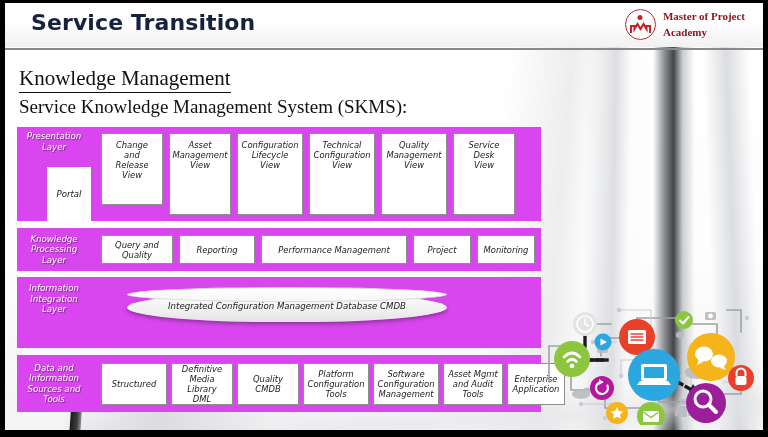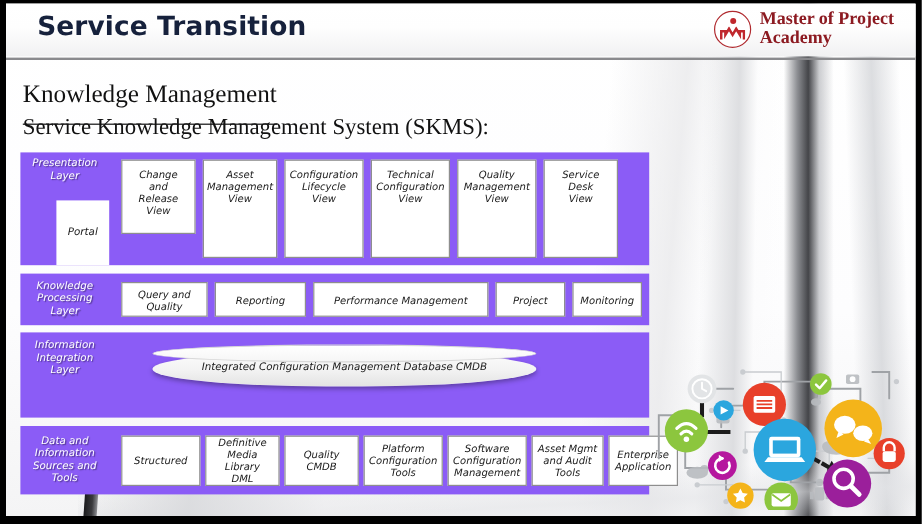--- a/index.html
+++ b/index.html
@@ -72,48 +72,48 @@
   }
   #logo-mark .dot{
     position:absolute;left:50%;top:5px;width:5px;height:5px;border-radius:50%;
     background:#c0272d;transform:translateX(-50%);
   }
   #logo-mark .body{
     position:absolute;left:4px;top:12px;width:21px;height:12px;
   }
   #logo-text{
     font-family:"Liberation Serif", serif;
-    color:#8c1a21;font-size:15px;line-height:15.5px;font-weight:bold;
+    color:#8c1a21;font-size:11px;line-height:15.5px;font-weight:bold;
     white-space:nowrap;
   }
   #logo-text .l2{display:block;}
 
   
   #h-km{
     position:absolute;left:14px;top:63px;
     font-family:"Liberation Serif", serif;
     font-size:21px;color:#111;
     border-bottom:1.6px solid #111;
-    padding-bottom:12px;
+    padding-bottom:1px;
     display:inline-block;
   }
   #h-skms{
     position:absolute;left:14px;top:93px;
     font-family:"Liberation Serif", serif;
     font-size:19px;color:#111;
     white-space:nowrap;
   }
 
   
   #diagram{
     position:absolute;left:12px;top:124px;width:524px;height:285px;
   }
   .band{
     position:absolute;left:0;
-    background:#8b5cf6;
+    background:#d946ef;
     box-sizing:border-box;
   }
   .band-label{
     position:absolute;left:0;top:0;
     color:#ffffff;
     font-family:"DejaVu Sans", sans-serif;
     font-style:italic;
     font-size:8.6px;line-height:10.5px;
     text-align:center;
     text-shadow:1px 1px 1px rgba(0,0,0,.45);
@@ -227,21 +227,21 @@
     <div id="h-km">Knowledge Management</div>
     <div id="h-skms">Service Knowledge Management System (SKMS):</div>
 
     <div id="diagram">
 
       <div class="band" id="band1">
         <div class="band-label" id="band1-label">Presentation
 Layer</div>
         <div id="portal">Portal</div>
 
-        <div class="wbox topalign" style="left:84px;top:6px;width:62px;height:62px;">Change
+        <div class="wbox topalign" style="left:84px;top:6px;width:62px;height:72px;">Change
 and
 Release
 View</div>
         <div class="wbox topalign" style="left:152px;top:6px;width:62px;height:82px;">Asset
 Management
 View</div>
         <div class="wbox topalign" style="left:220px;top:6px;width:66px;height:82px;">Configuration
 Lifecycle
 View</div>
         <div class="wbox topalign" style="left:292px;top:6px;width:66px;height:82px;">Technical

